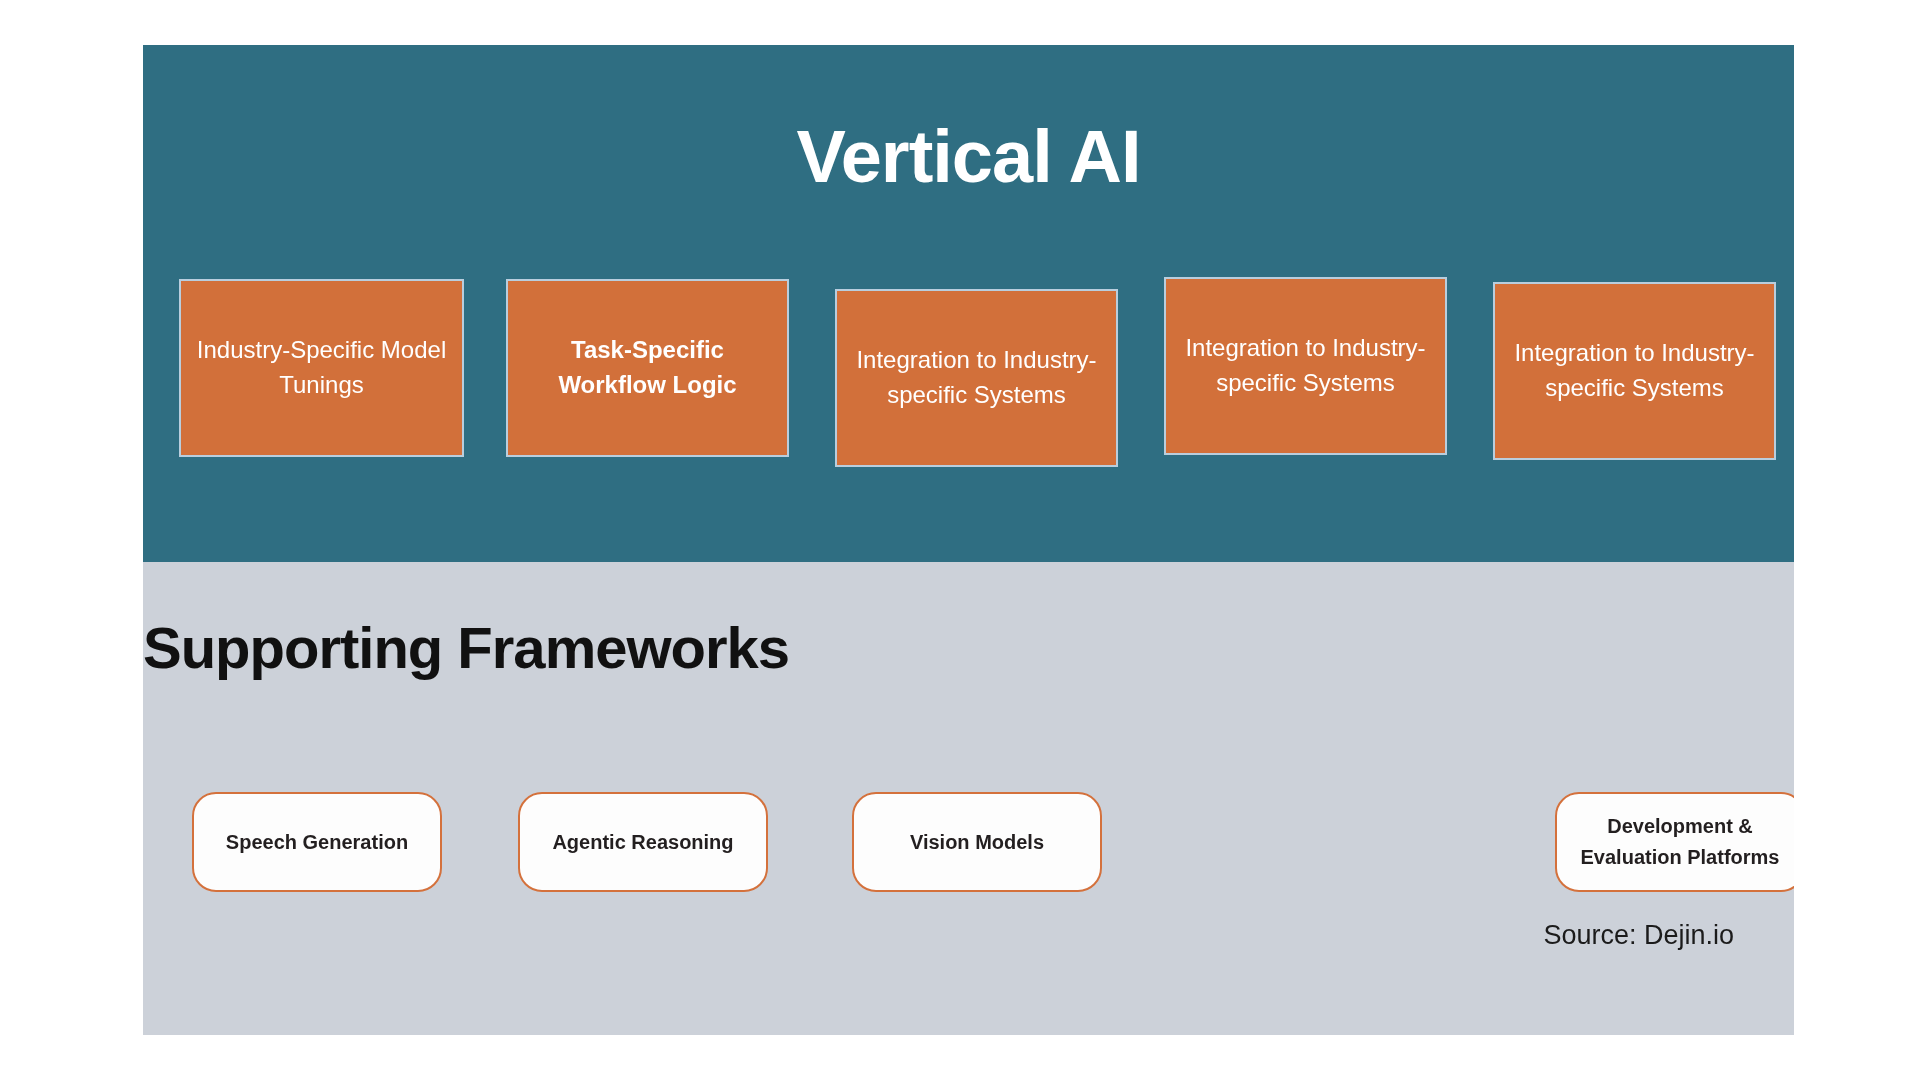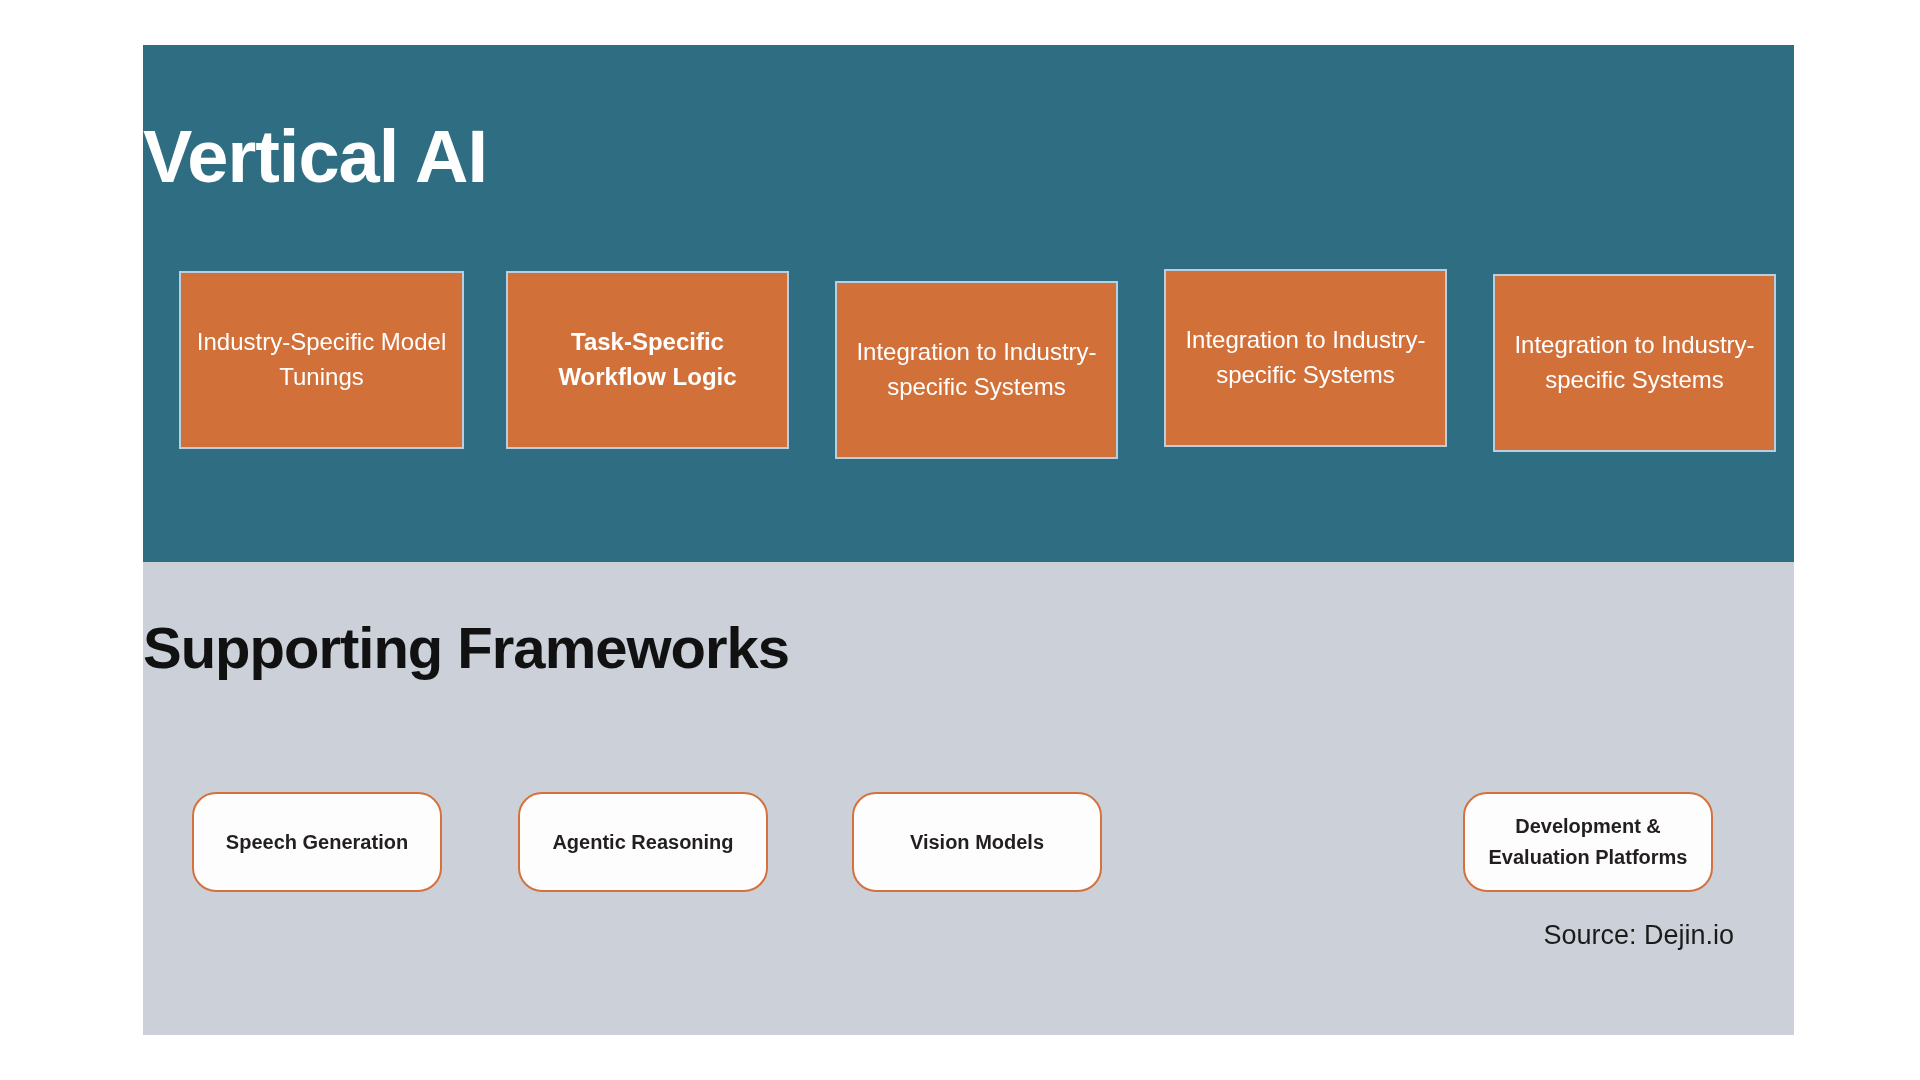--- a/index.html
+++ b/index.html
@@ -31,31 +31,32 @@
     width: 1651px;
     height: 517px;
     background: #2F6E82;
   }
 
   .main-title {
     position: absolute;
     left: 0;
     top: 75px;
     width: 1651px;
+    text-align: center;
     color: #ffffff;
     font-size: 74px;
     font-weight: bold;
     letter-spacing: -1px;
     line-height: 1;
   }
 
   .pillar-row {
     position: absolute;
     left: 0;
-    top: 4px;
+    top: 12px;
     width: 1651px;
     height: 517px;
   }
 
   .pillar {
     position: absolute;
     background: #D2703A;
     border: 2px solid #B9CEDE;
     box-sizing: border-box;
     color: #ffffff;
@@ -124,21 +125,21 @@
     justify-content: center;
     padding: 4px 6px;
   }
 
   .framework .framework-label { display: block; width: 100%; }
 
   .framework-1 { left: 41px;   top: 230px; width: 250px; height: 100px; margin-left: 8px; }
   .framework-2 { left: 375px;  top: 230px; width: 250px; height: 100px; }
   .framework-3 { left: 709px;  top: 230px; width: 250px; height: 100px; }
   .framework-4 { left: 1042px; top: 230px; width: 250px; height: 100px; }
-  .framework-5 { left: 1320px; top: 230px; width: 250px; height: 100px; }
+  .framework-5 { left: 1412px; top: 230px; width: 250px; height: 100px; }
 
   .source-note {
     position: absolute;
     right: 60px;
     top: 360px;
     color: #1b1b1b;
     font-size: 27px;
     line-height: 1;
     white-space: nowrap;
     text-align: center;

